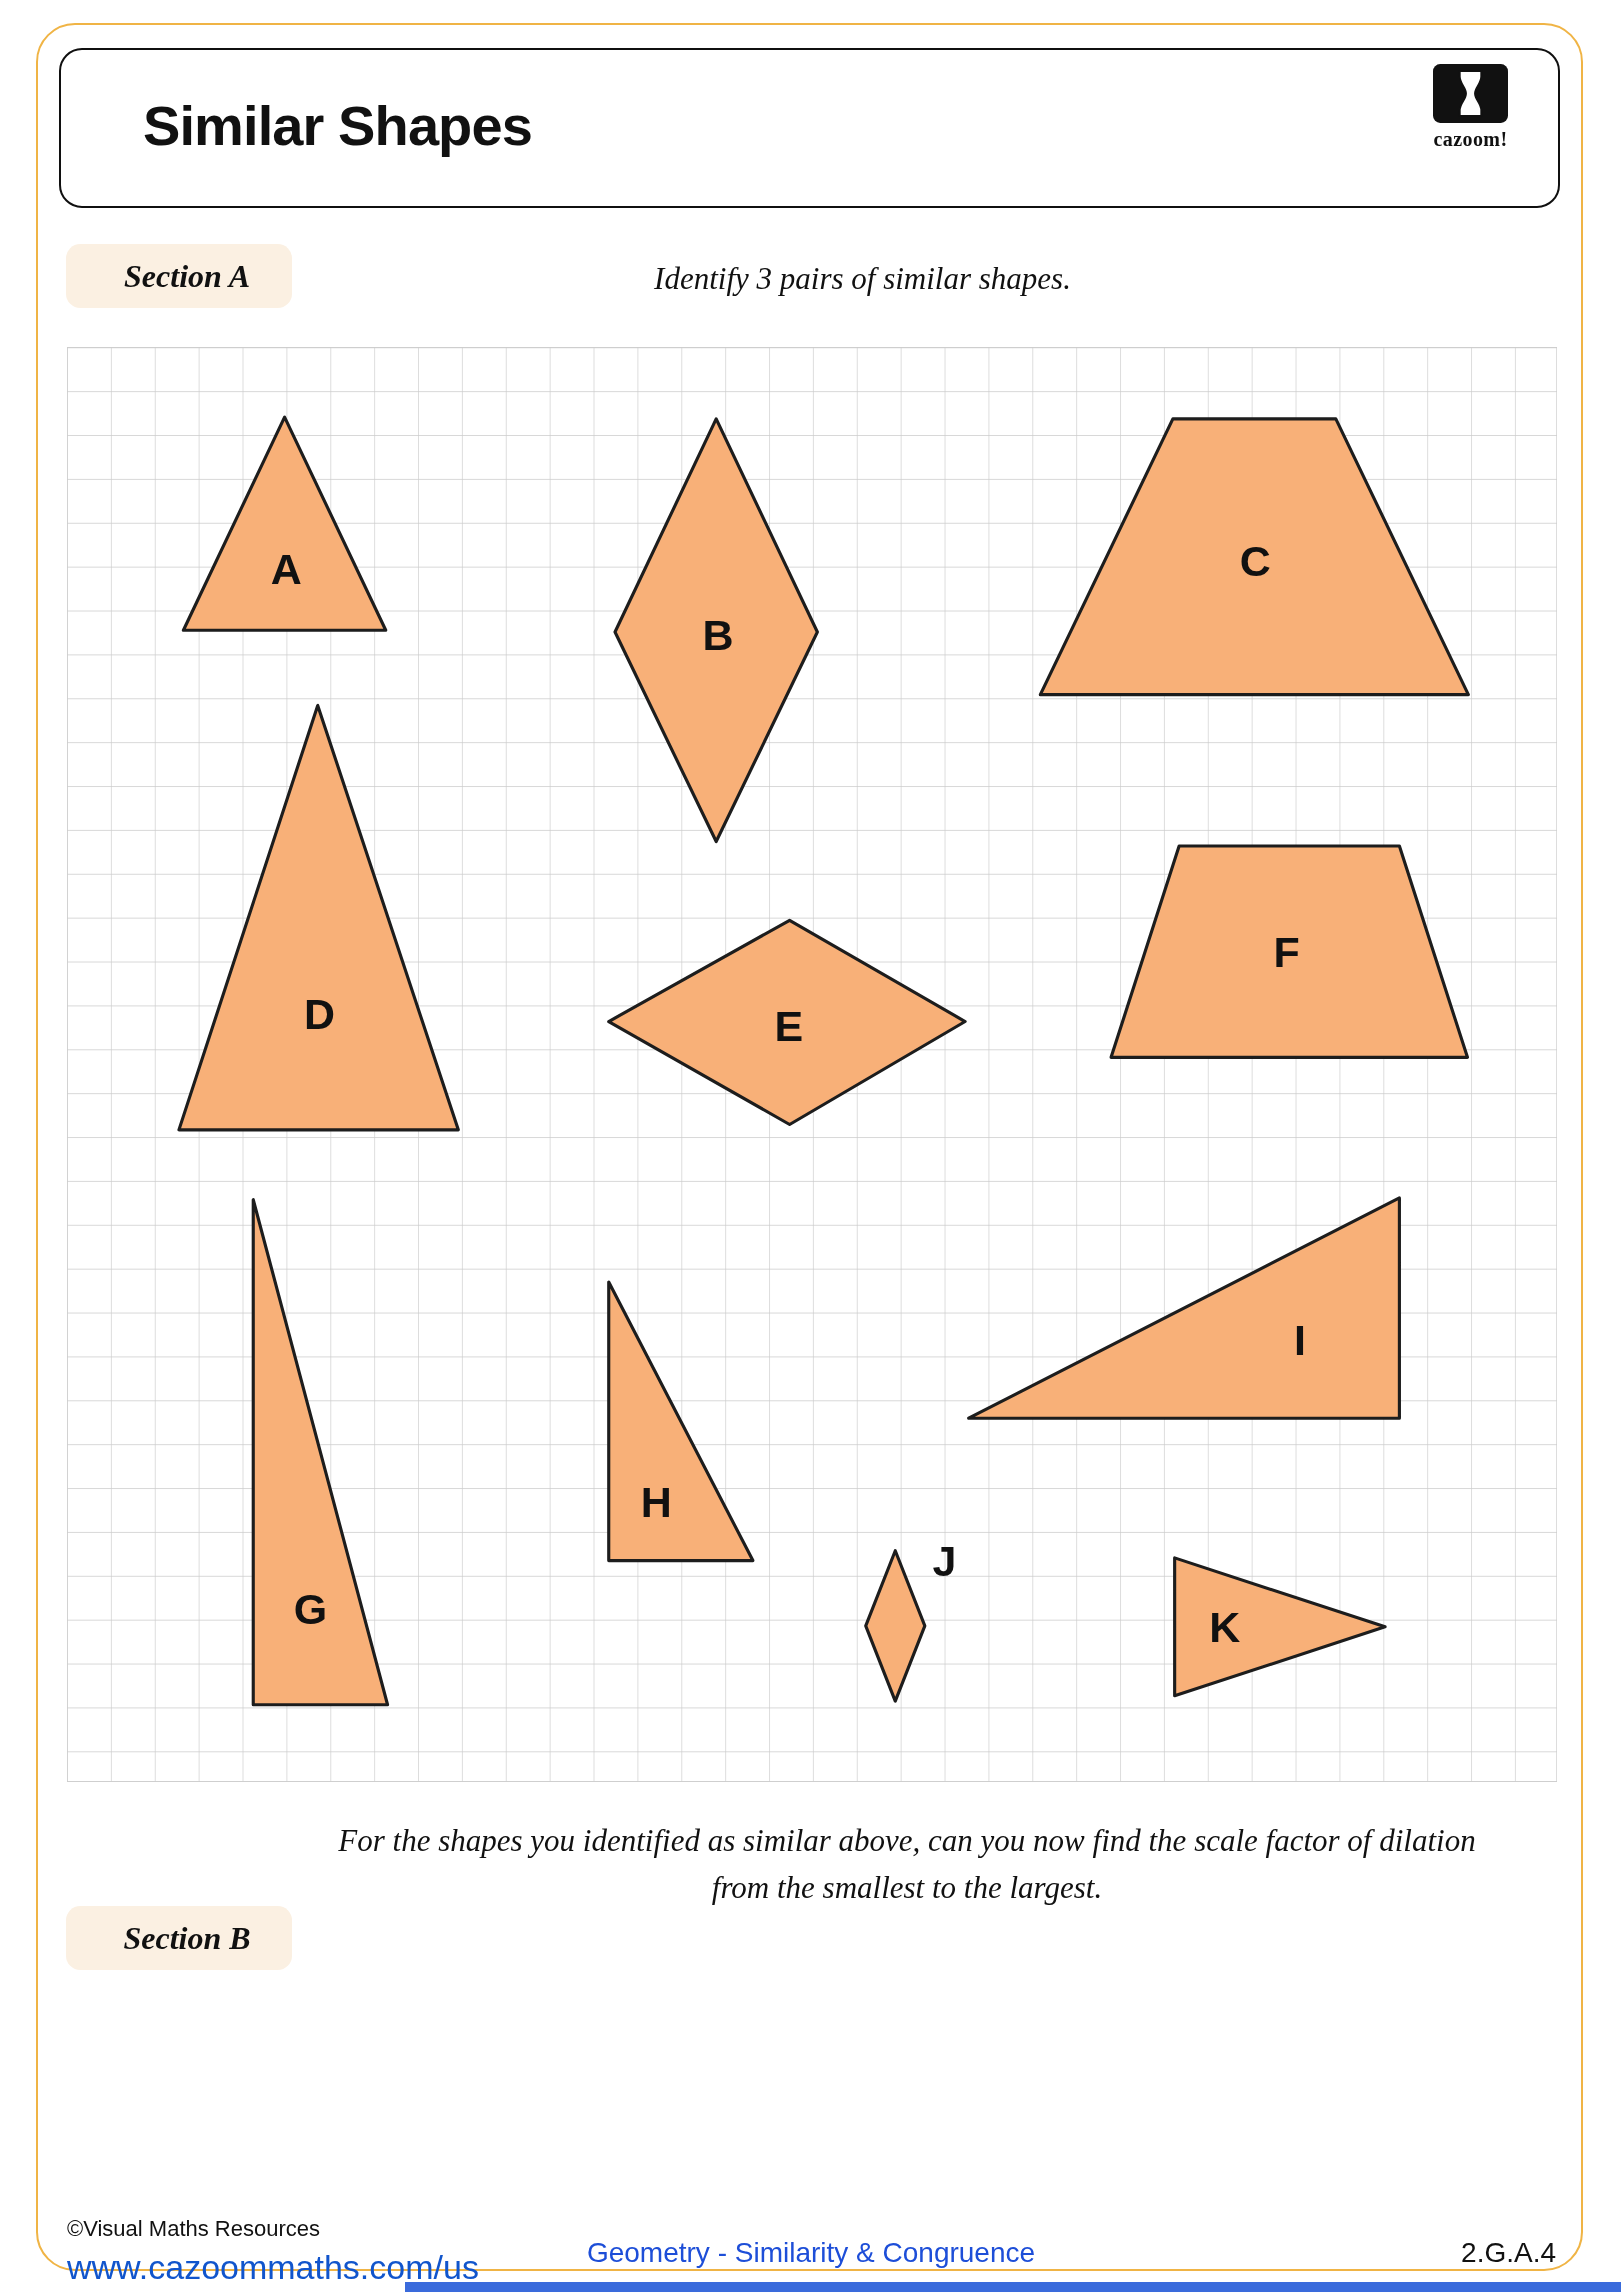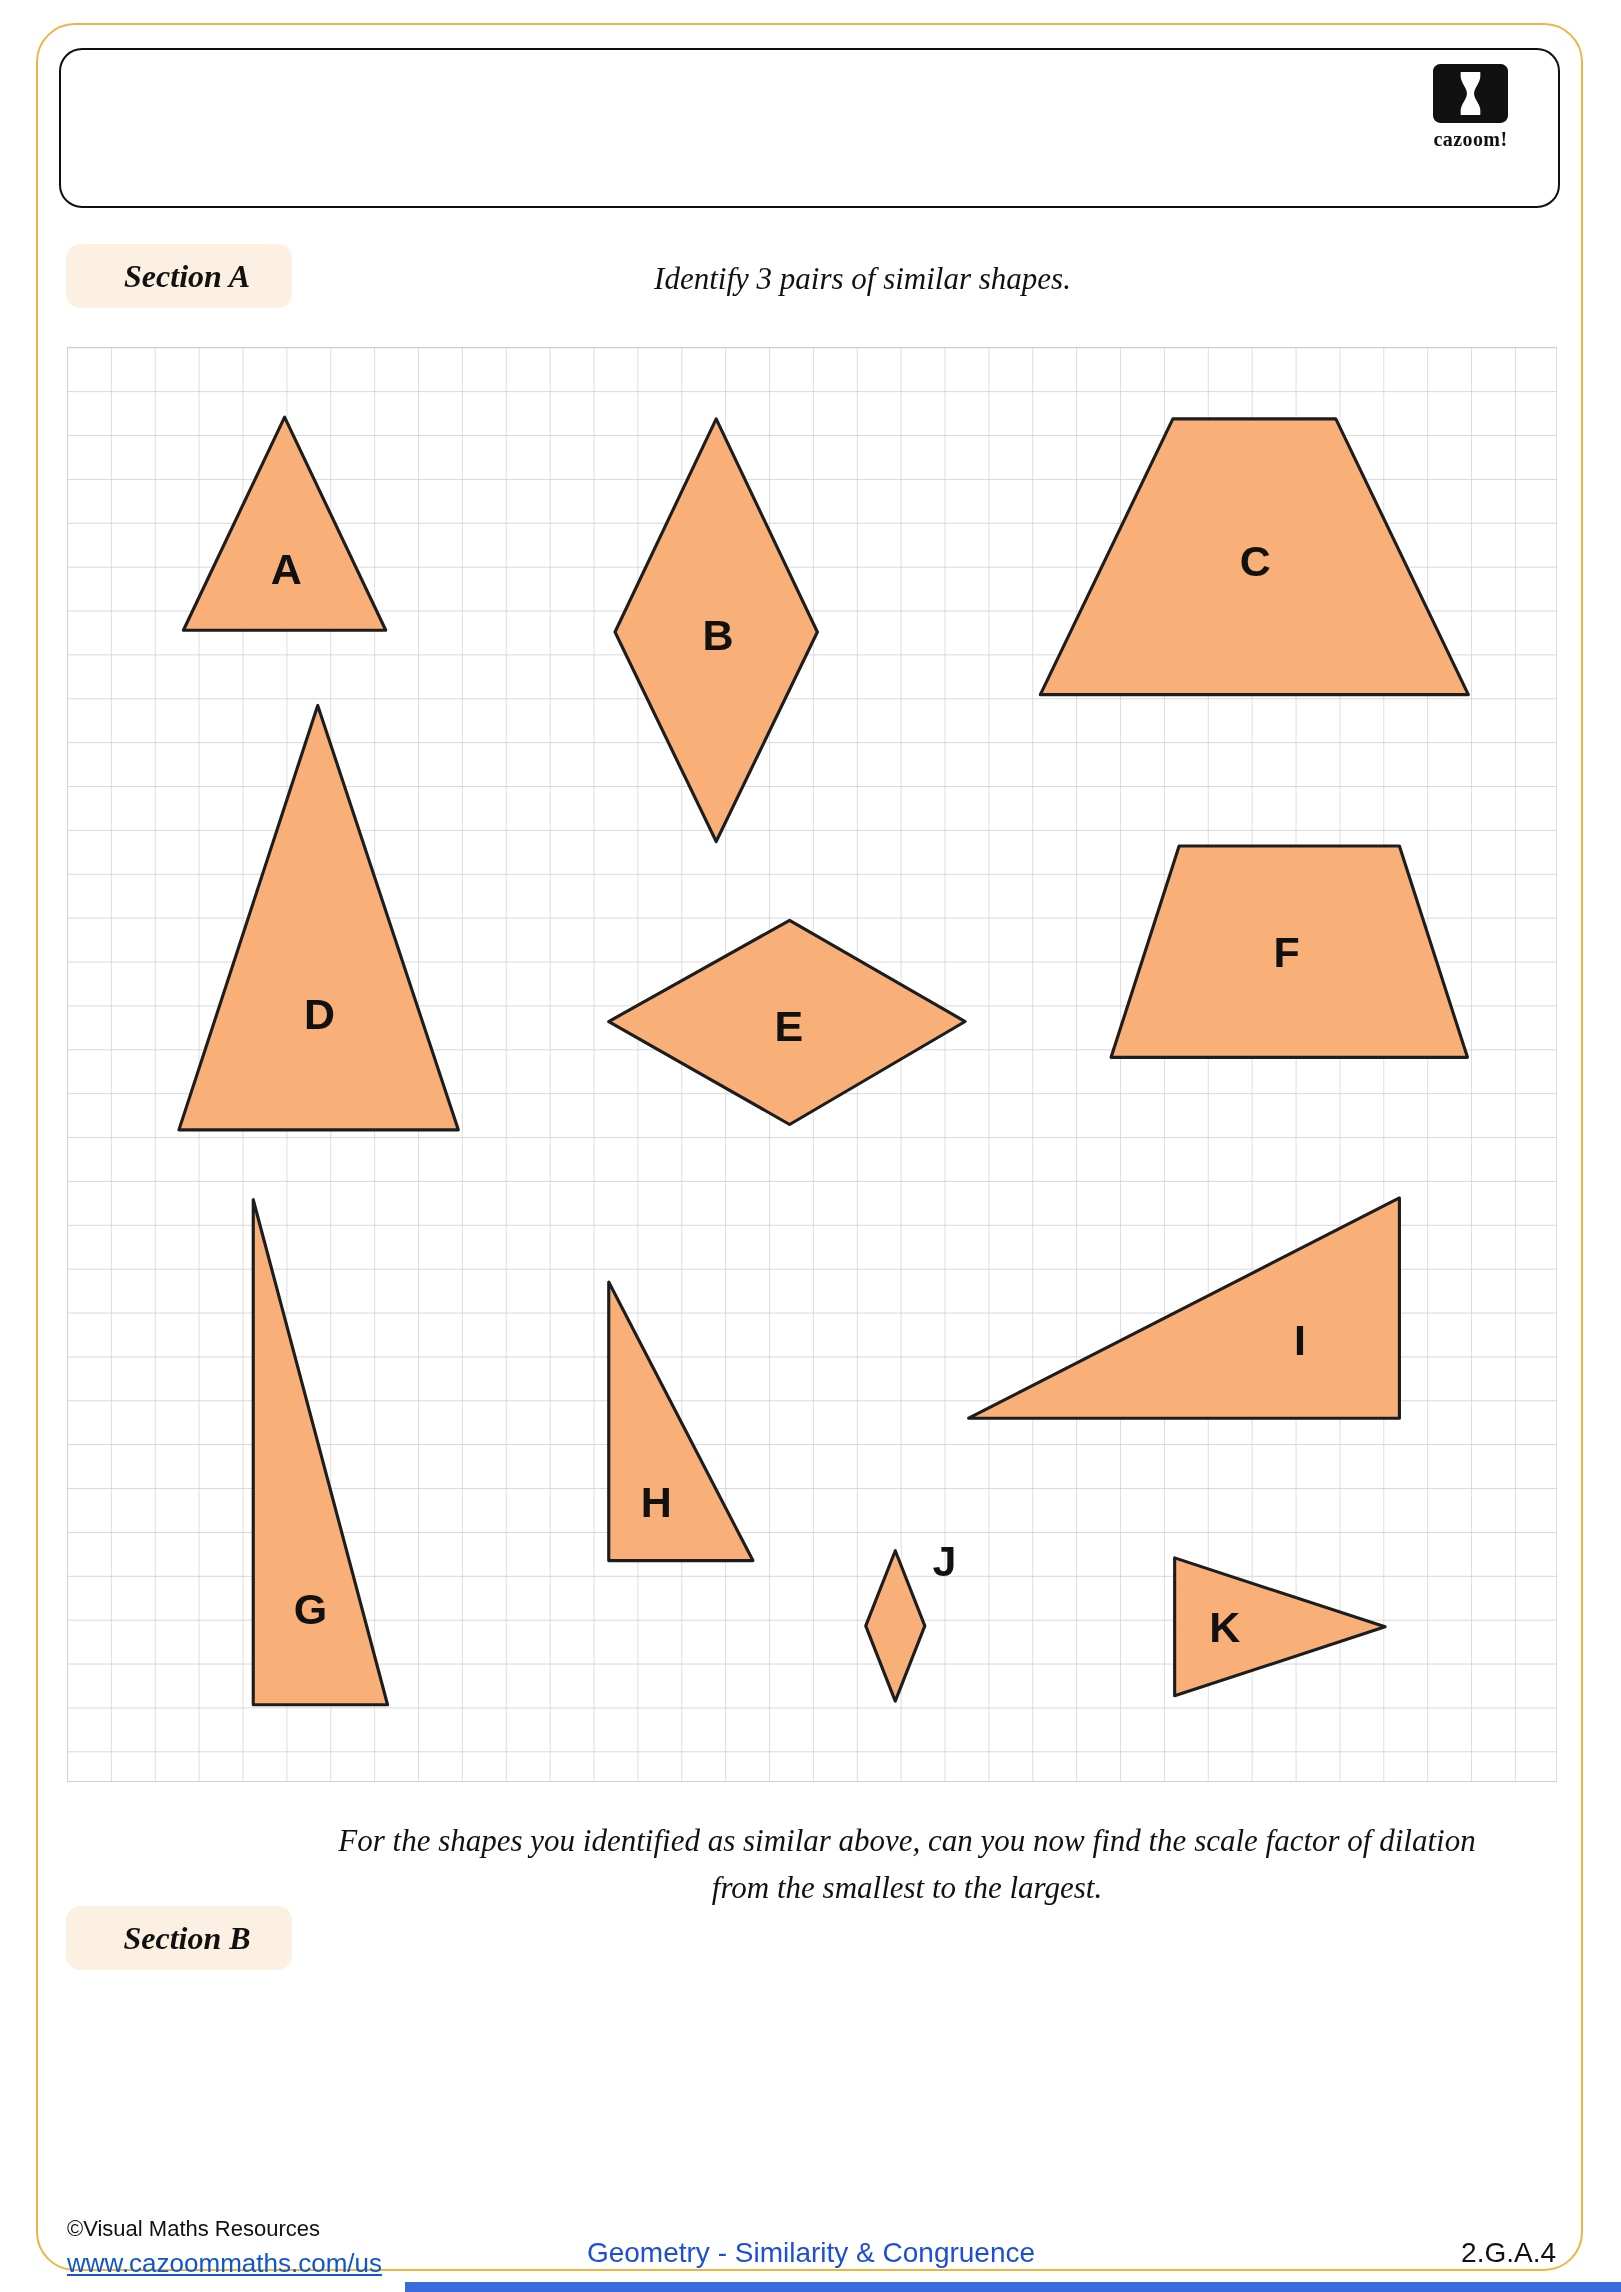--- a/index.html
+++ b/index.html
@@ -41,38 +41,39 @@
   }
   #grid-svg{position:absolute;left:67px;top:347px;}
   .shape-label{
     font-family:"Liberation Sans",sans-serif;font-weight:bold;font-size:48px;
     text-anchor:middle;fill:#111;
   }
   .footer-copyright{
     position:absolute;left:67px;top:2216px;font-size:22px;color:#111;
   }
   .footer-url{
-    position:absolute;left:67px;top:2248px;font-size:26px;text-decoration:underline;cursor:pointer;
+    position:absolute;left:67px;top:2248px;font-size:34px;cursor:pointer;
   }
   .footer-subject{
     position:absolute;left:0;top:2237px;width:100%;text-align:center;font-size:28px;color:#1d4ed8;
   }
   .footer-standard{
     position:absolute;right:66px;top:2237px;font-size:28px;color:#111;
   }
   .bottom-bar{
     position:absolute;left:405px;top:2282px;width:1217px;height:10.7px;
   }
 </style>
 </head>
 <body>
 
 <div class="outer-border" style="border-color: rgb(240, 180, 69);"></div>
 
 <div class="header-box" style="border-color: rgb(16, 16, 16);">
+  <div class="page-title">Similar Shapes</div>
   <div class="logo">
     <svg width="75" height="59" viewBox="0 0 84 66">
       <rect x="0" y="0" width="84" height="66" rx="8" fill="#111"></rect>
       <path d="M30 8 H54 V14 C54 22 47 26 47 33 C47 40 54 44 54 52 V58 H30 V52 C30 44 37 40 37 33 C37 26 30 22 30 14 Z" fill="#ffffff" stroke="#111" stroke-width="2"></path>
     </svg>
     <div class="logo-text">cazoom!</div>
   </div>
 </div>
 
 <div class="section-label-box" style="top: 244px; background-color: rgb(251, 240, 226);">

